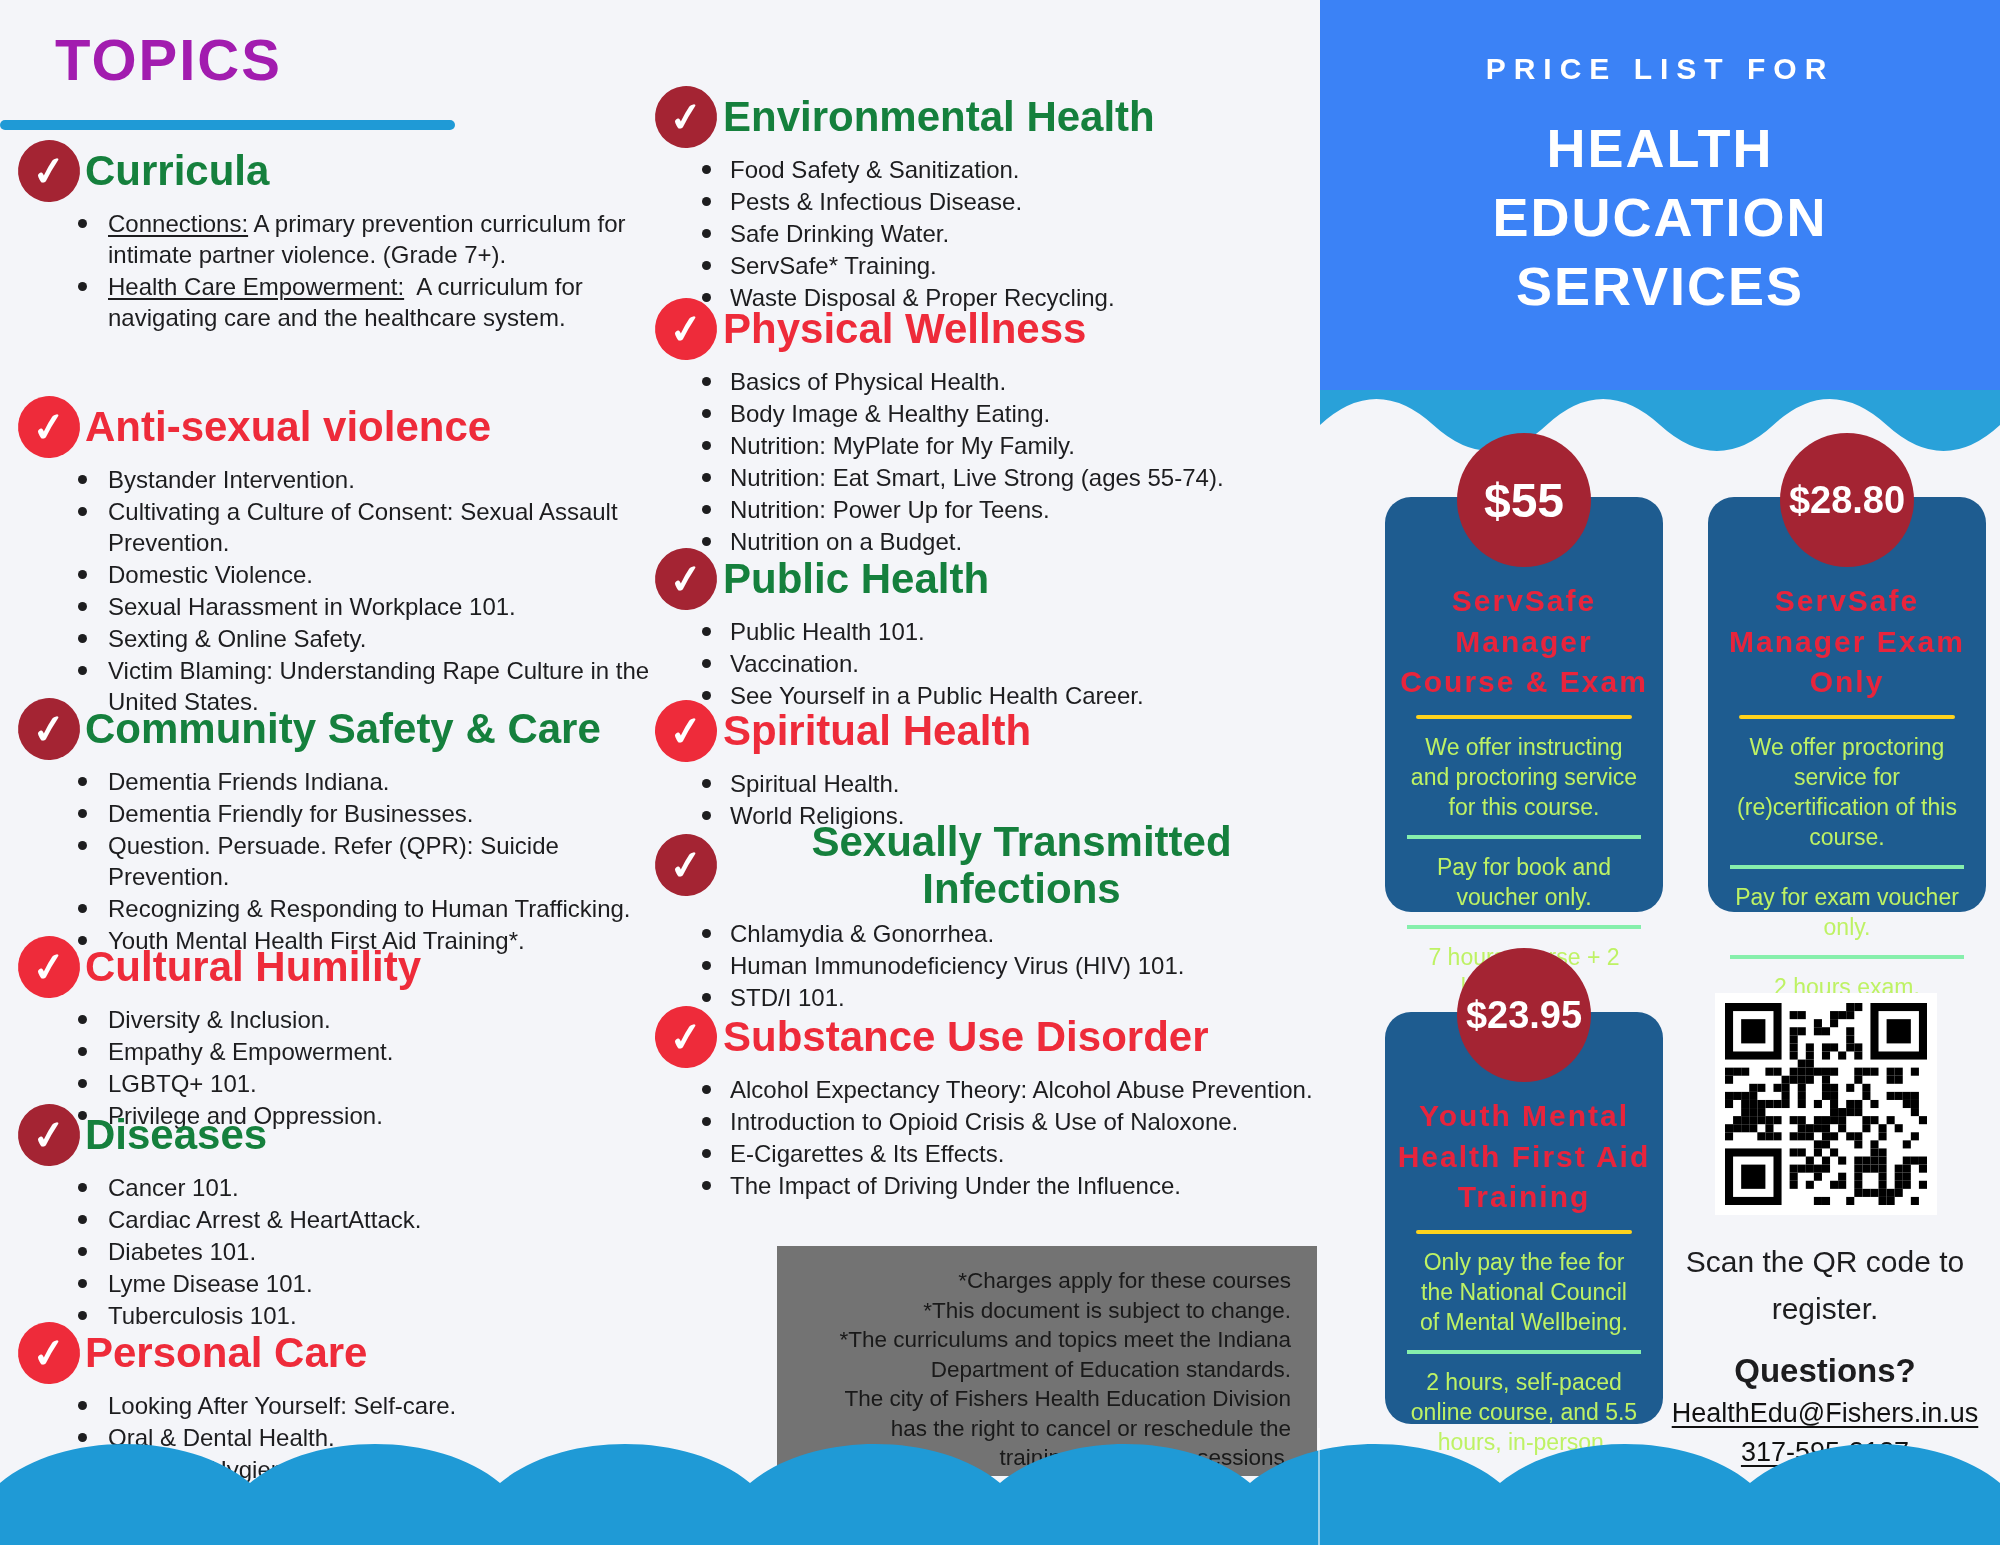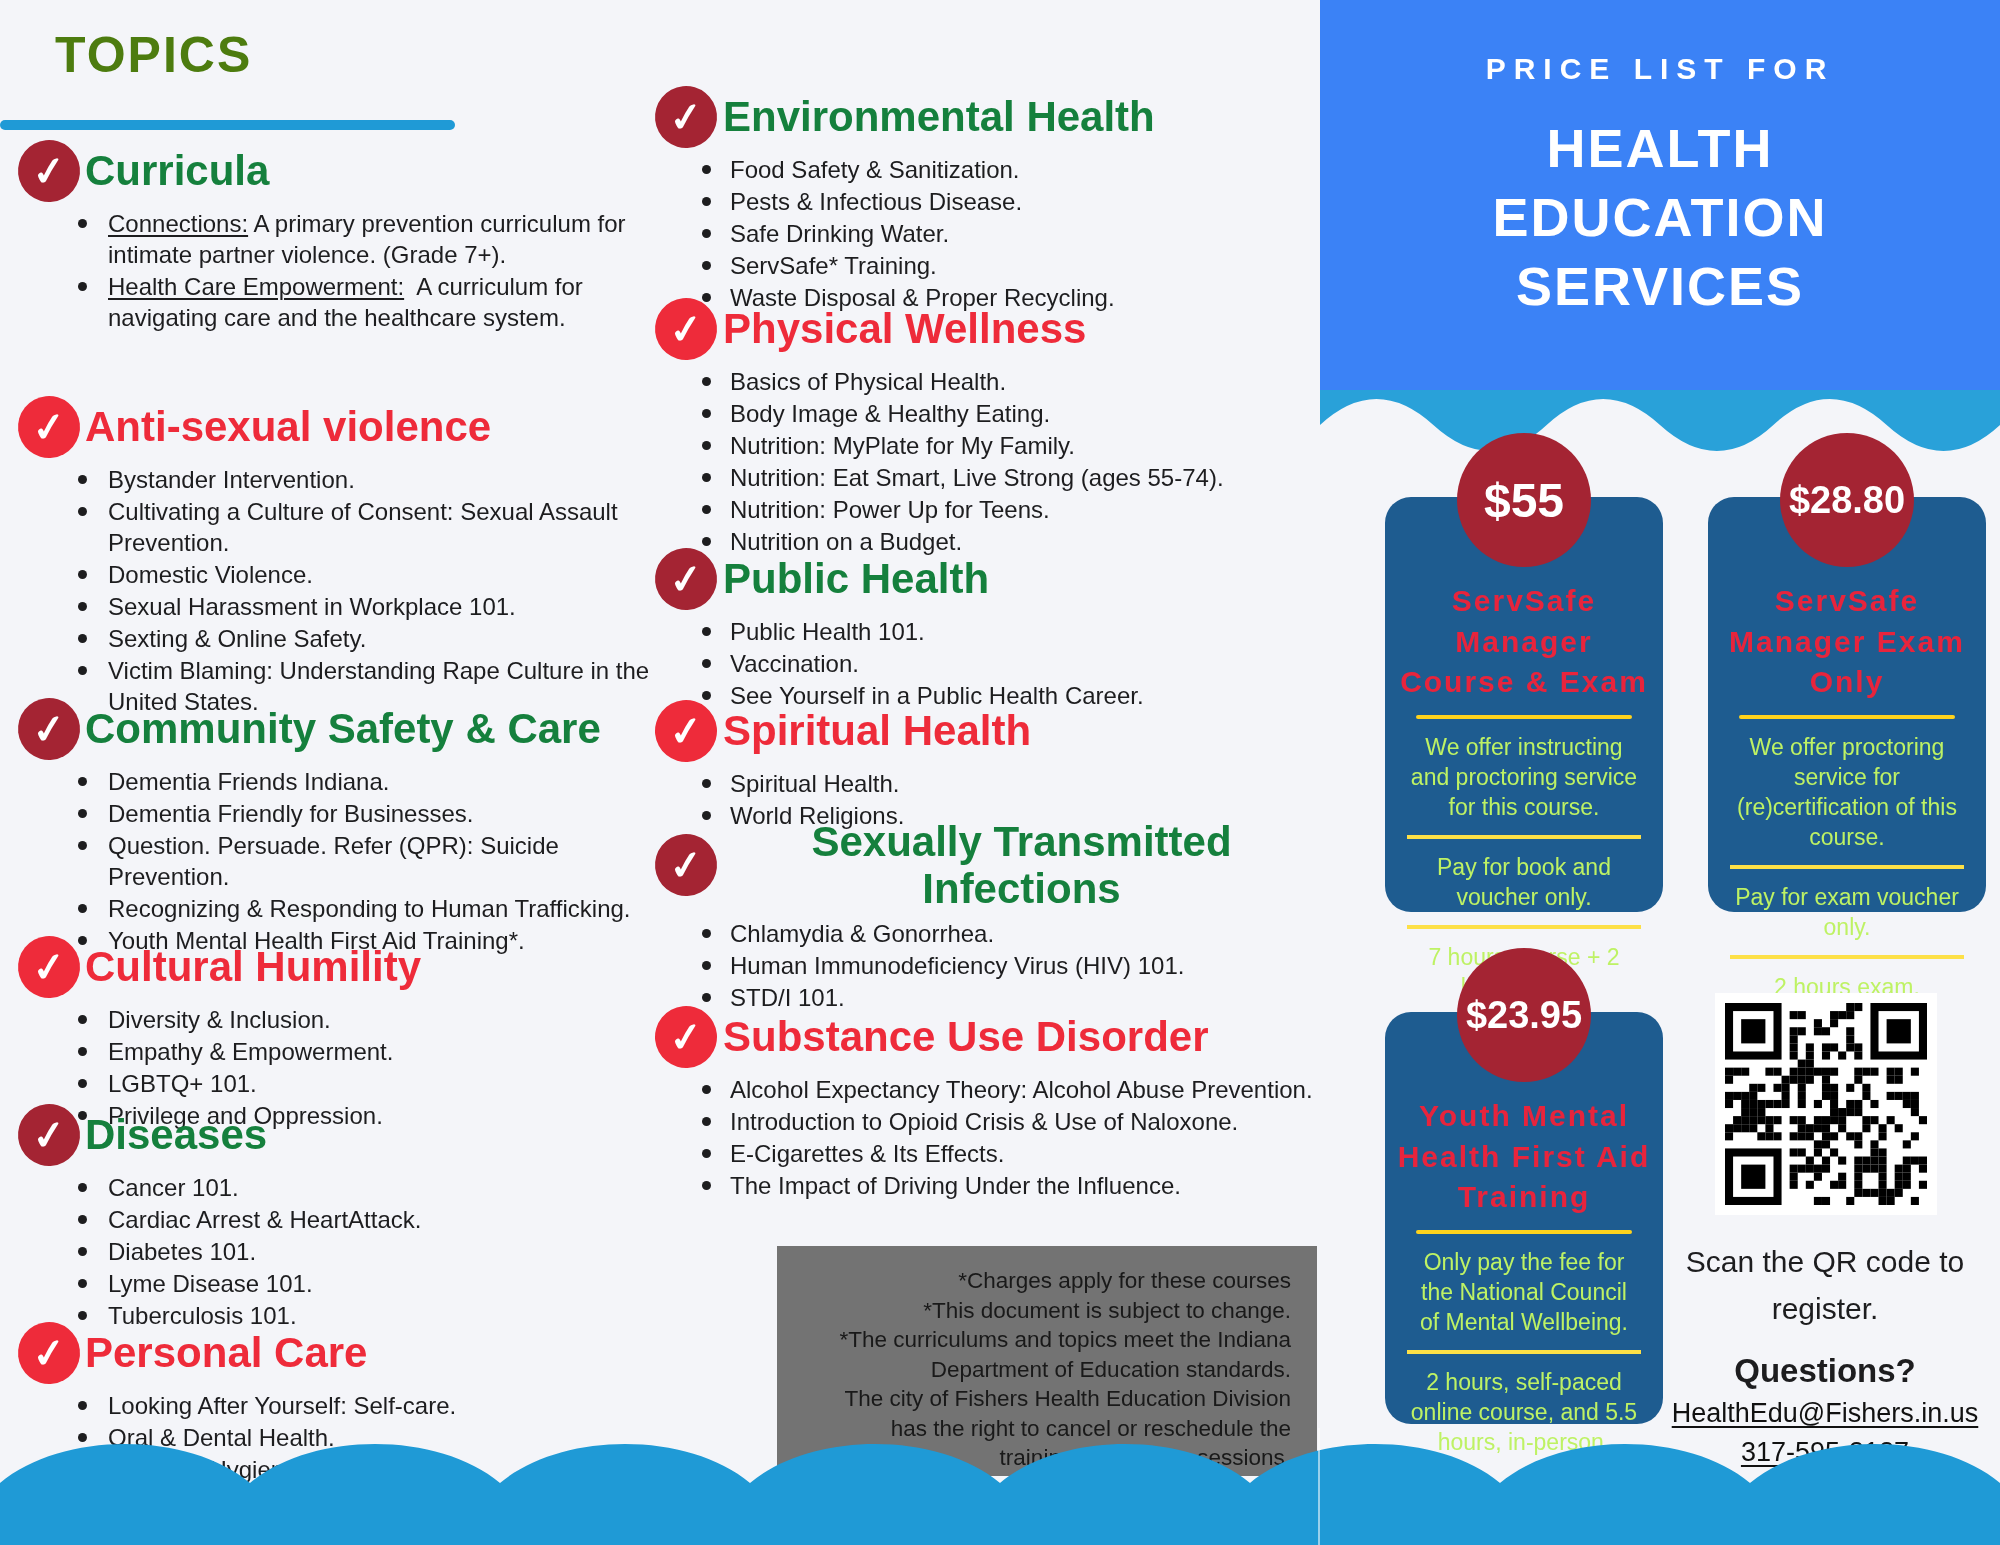--- a/index.html
+++ b/index.html
@@ -1,21 +1,21 @@
 <!DOCTYPE html>
 <html><head>
 <meta charset="utf-8">
 <style>
   html,body{margin:0;padding:0;}
   .page{position:relative;width:2000px;height:1545px;background:#f4f5f9;overflow:hidden;
         font-family:"Liberation Sans",sans-serif;color:#1d1d1f;}
 
   
-  .topics-title{position:absolute;left:55px;top:26px;font-size:50px;font-weight:800;
-                letter-spacing:2px;color:#4d7c0f;}
+  .topics-title{position:absolute;left:55px;top:26px;font-size:58px;font-weight:800;
+                letter-spacing:2px;color:#a21caf;}
   .title-bar{position:absolute;left:0;top:120px;width:455px;height:10px;background:#1f9ad6;border-radius:6px;}
 
   .section{position:absolute;}
   .section.left-col{left:0;width:655px;}
   .section.mid-col{left:648px;width:672px;}
   .sec-head{display:flex;align-items:center;}
   .section.left-col .sec-head{padding-left:18px;gap:5px;}
   .section.mid-col .sec-head{padding-left:7px;gap:6px;}
   .check{flex:0 0 62px;width:62px;height:62px;border-radius:50%;display:flex;align-items:center;
          justify-content:center;color:#fff;font-size:40px;font-weight:800;transform:rotate(-6deg);}
@@ -52,21 +52,21 @@
   .card{position:absolute;width:278px;background:#1e5c90;border-radius:26px;text-align:center;
         box-sizing:border-box;padding:84px 12px 10px 12px;}
   .price-bubble{position:absolute;left:50%;top:-64px;transform:translateX(-50%);width:134px;height:134px;
                 border-radius:50%;background:#a42433;display:flex;align-items:center;justify-content:center;}
   .price-bubble span{color:#fff;font-weight:800;font-size:38px;}
   .price-bubble span.big{font-size:48px;}
   .card-title{color:#e8243c;font-size:30px;line-height:1.35;font-weight:800;letter-spacing:2px;}
   .card-divider{width:85%;height:4px;background:#ffd21c;margin:12px auto 0 auto;border-radius:2px;}
   ul.card-rows{list-style:none;margin:0 auto;padding:0;width:92%;}
   ul.card-rows li{font-size:23px;line-height:30px;color:#bef264;padding:13px 2px;}
-  ul.card-rows li + li{border-top:4px solid #fde047;}
+  ul.card-rows li + li{border-top:4px solid #86efac;}
 
   
   .qr{position:absolute;left:1715px;top:993px;width:222px;height:222px;background:#fff;
       box-sizing:border-box;padding:10px;}
   .qr svg{width:100%;height:100%;display:block;}
   .scan{position:absolute;left:1660px;top:1238px;width:330px;text-align:center;font-size:30px;line-height:47px;}
   .questions{position:absolute;left:1660px;top:1352px;width:330px;text-align:center;font-size:33px;font-weight:600;}
   .contact-link{position:absolute;left:1650px;width:350px;display:block;text-align:center;font-size:27px;
                 color:#111;text-decoration:underline;text-underline-offset:4px;cursor:pointer;}
   .email{top:1398px;}

